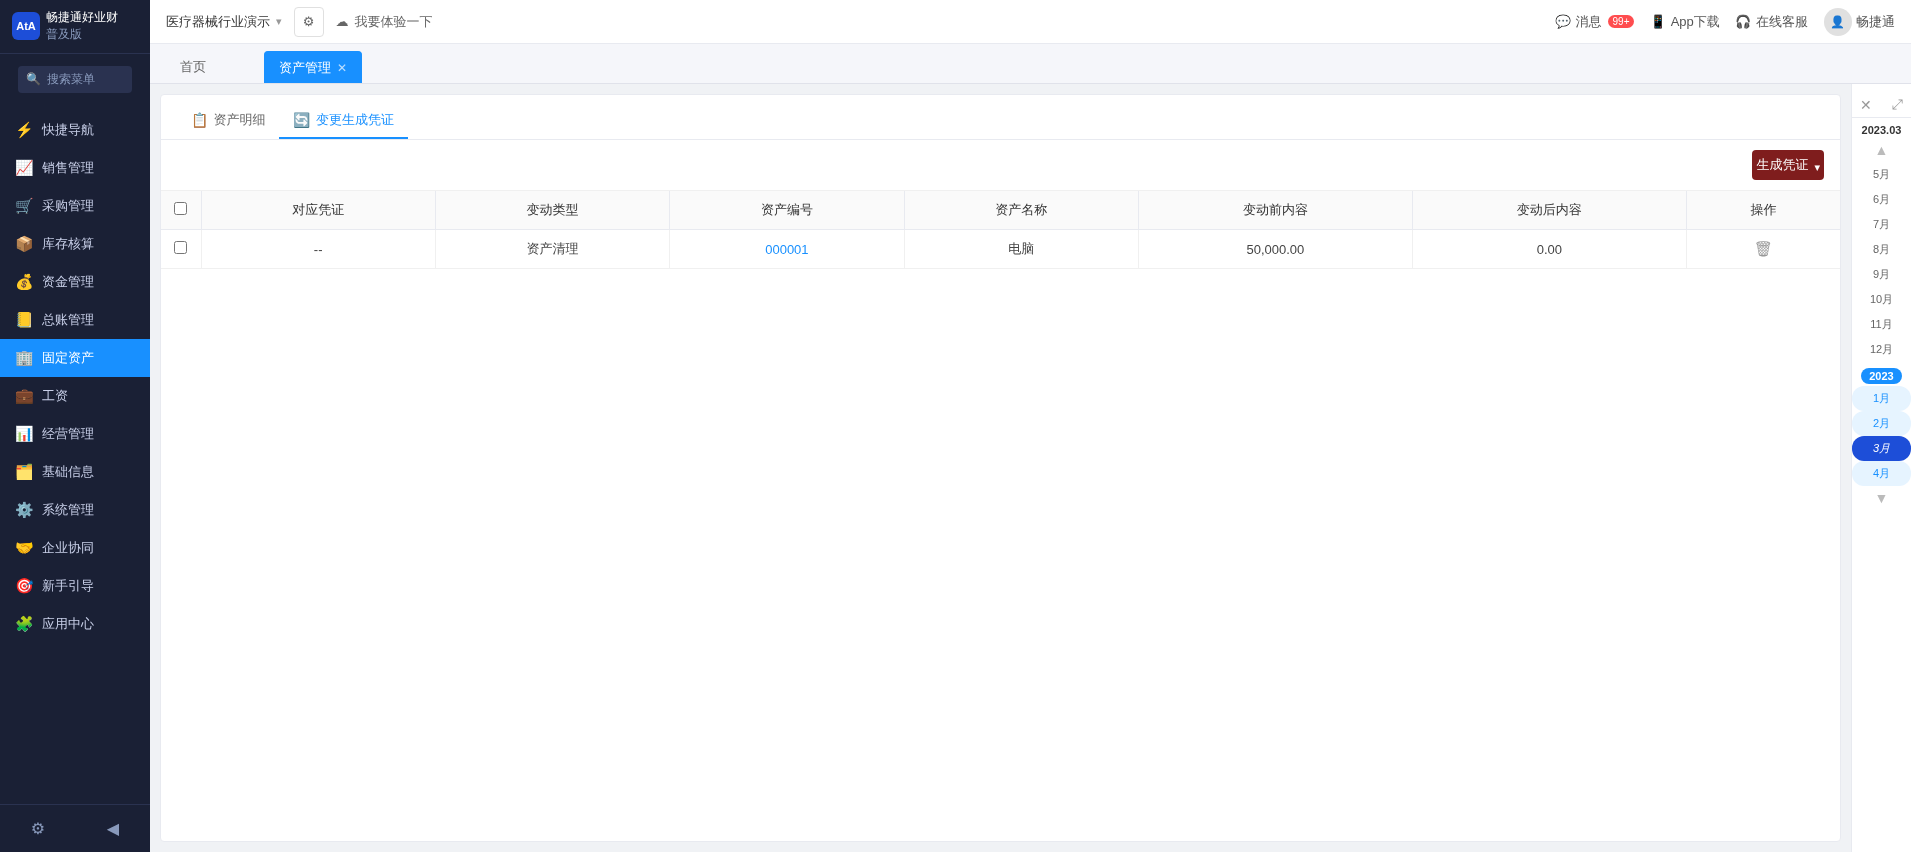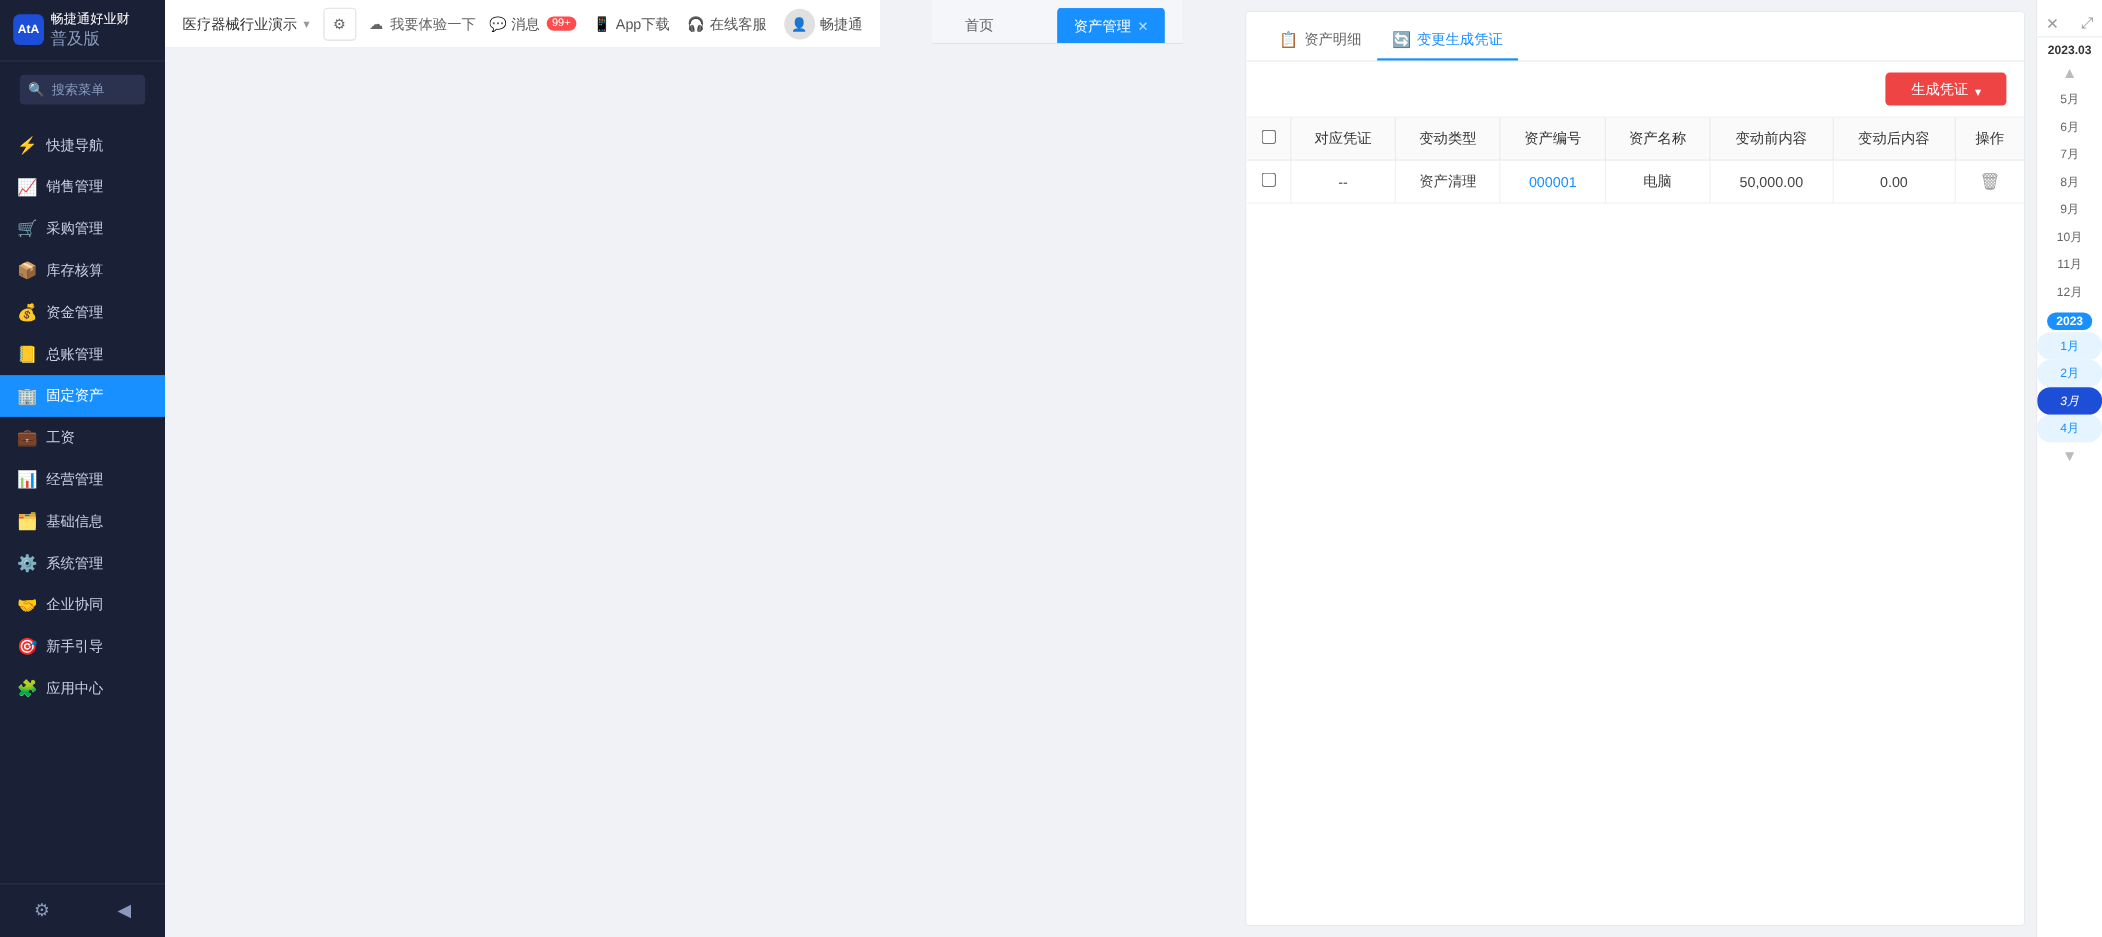--- a/index.html
+++ b/index.html
@@ -24,21 +24,21 @@
       border-bottom: 1px solid #2a3250;
     }
     .sidebar-logo-icon {
       width: 28px; height: 28px;
       background: #1d4ed8;
       border-radius: 6px;
       display: flex; align-items: center; justify-content: center;
       color: white; font-size: 11px; font-weight: bold;
     }
     .sidebar-logo-text { font-size: 12px; color: #fff; line-height: 1.3; }
-    .sidebar-logo-sub { font-size: 15px; color: #8899bb; }
+    .sidebar-logo-sub { font-size: 12px; color: #8899bb; }
     .sidebar-nav { flex: 1; overflow-y: auto; padding: 6px 0; }
     .sidebar-nav::-webkit-scrollbar { width: 0; }
     .sidebar-item {
       display: flex; align-items: center; gap: 8px;
       padding: 10px 16px;
       cursor: pointer;
       color: #c8cfe8;
       font-size: 13px;
       transition: background 0.2s;
     }
@@ -56,23 +56,22 @@
       padding: 10px 0;
       border-top: 1px solid #2a3250;
       display: flex; justify-content: space-around;
     }
     .sidebar-footer-btn { color: #8899bb; cursor: pointer; font-size: 16px; padding: 4px; }
 
     
     .main-wrapper {
       flex: 1;
       display: flex;
-      flex-direction: row;
+      flex-direction: column;
       overflow: hidden;
-      gap: 47px;
     }
 
     
     .top-header {
       height: 44px;
       background: #fff;
       border-bottom: 1px solid #e8eaf0;
       display: flex;
       align-items: center;
       padding: 0 16px;
@@ -157,25 +156,25 @@
     .sub-tab-icon { font-size: 14px; }
 
     
     .toolbar {
       display: flex;
       justify-content: flex-end;
       padding: 10px 16px;
       border-bottom: 1px solid #f0f0f0;
     }
     .generate-btn {
-      background: #ef4444;
+      background: #7f1d1d;
       color: #fff;
       border: none;
       border-radius: 4px;
-      padding: 6px 23px;
+      padding: 6px 4px;
       font-size: 13px;
       cursor: pointer;
       display: flex; align-items: flex-end; gap: 6px;
     }
     .generate-btn .arrow { font-size: 11px; }
 
     
     .data-table {
       flex: 1;
       overflow: auto;

